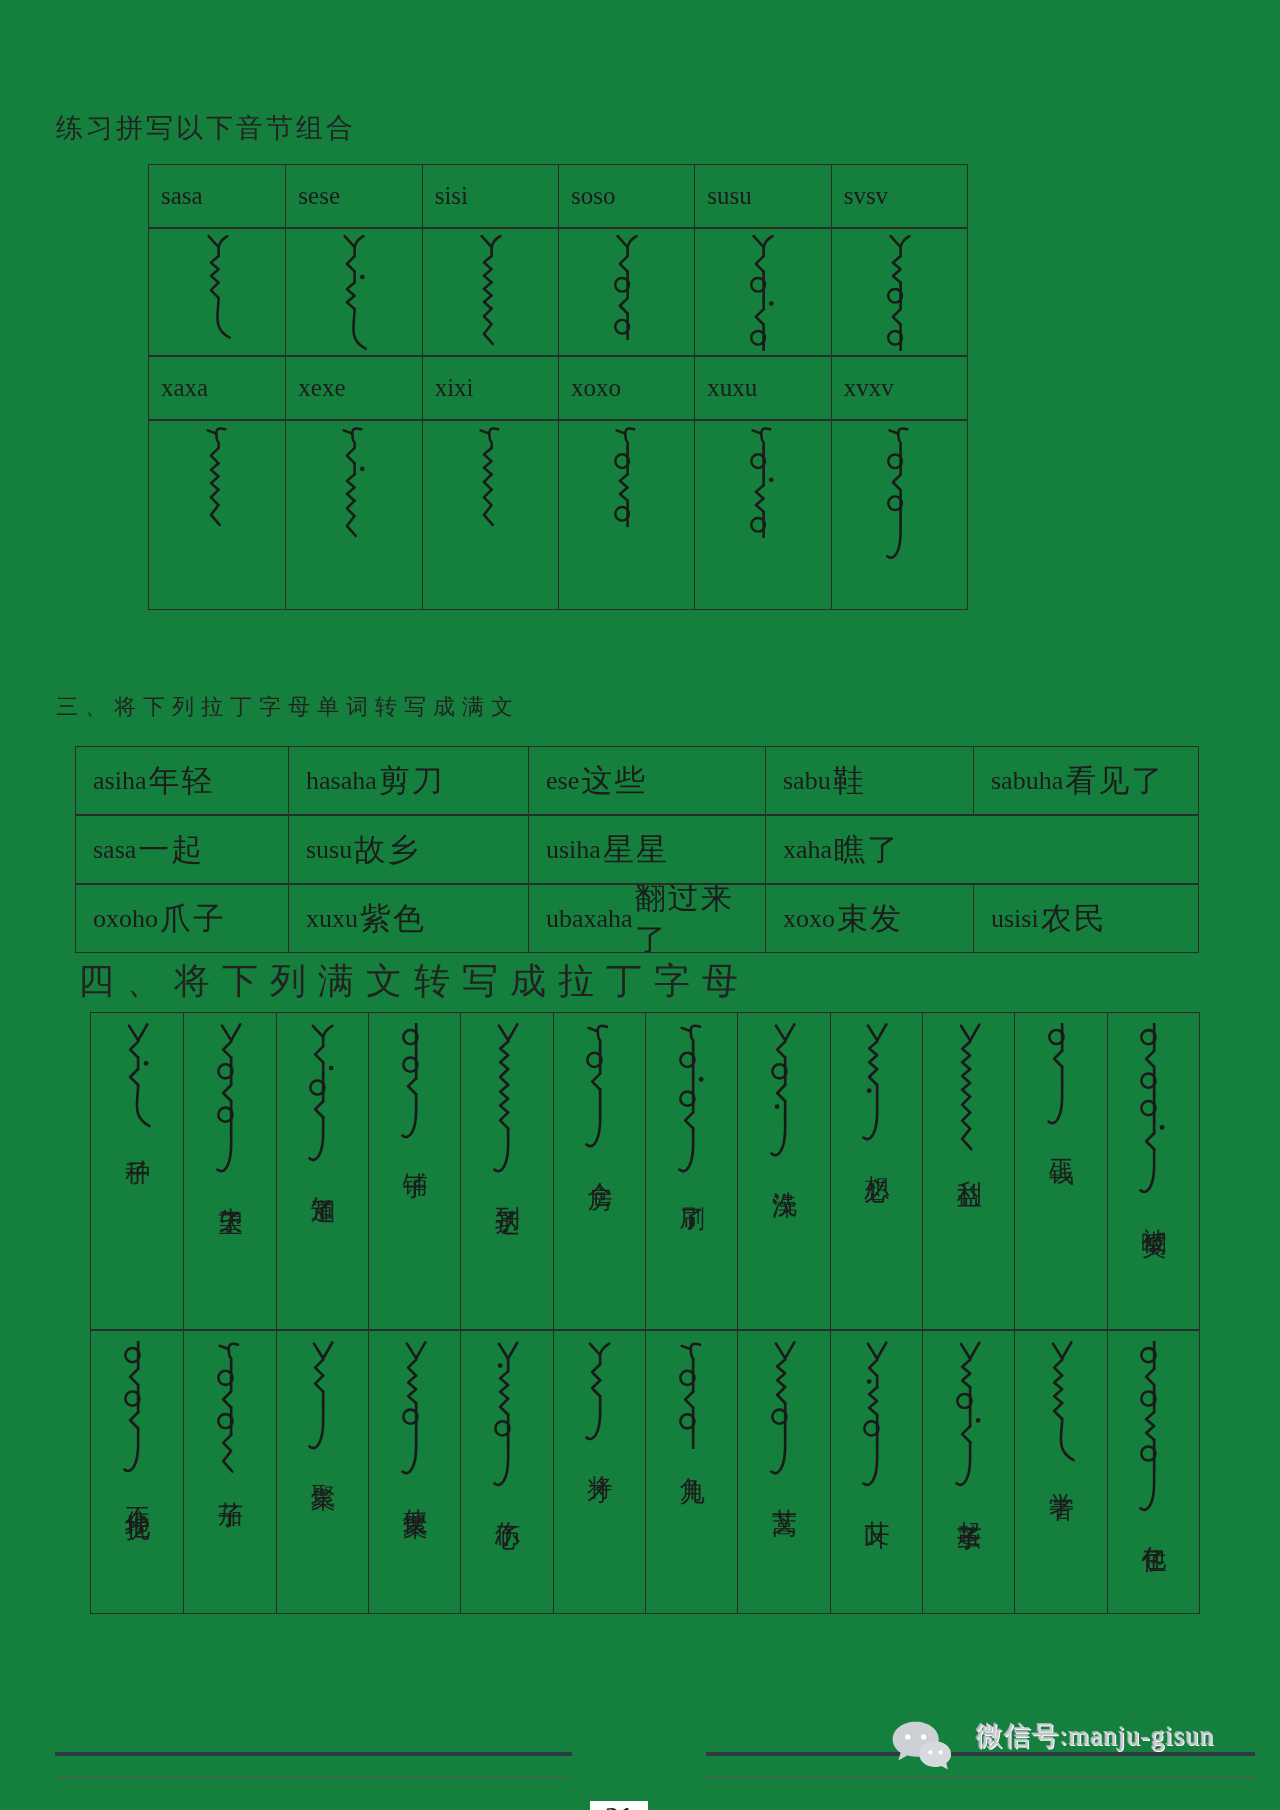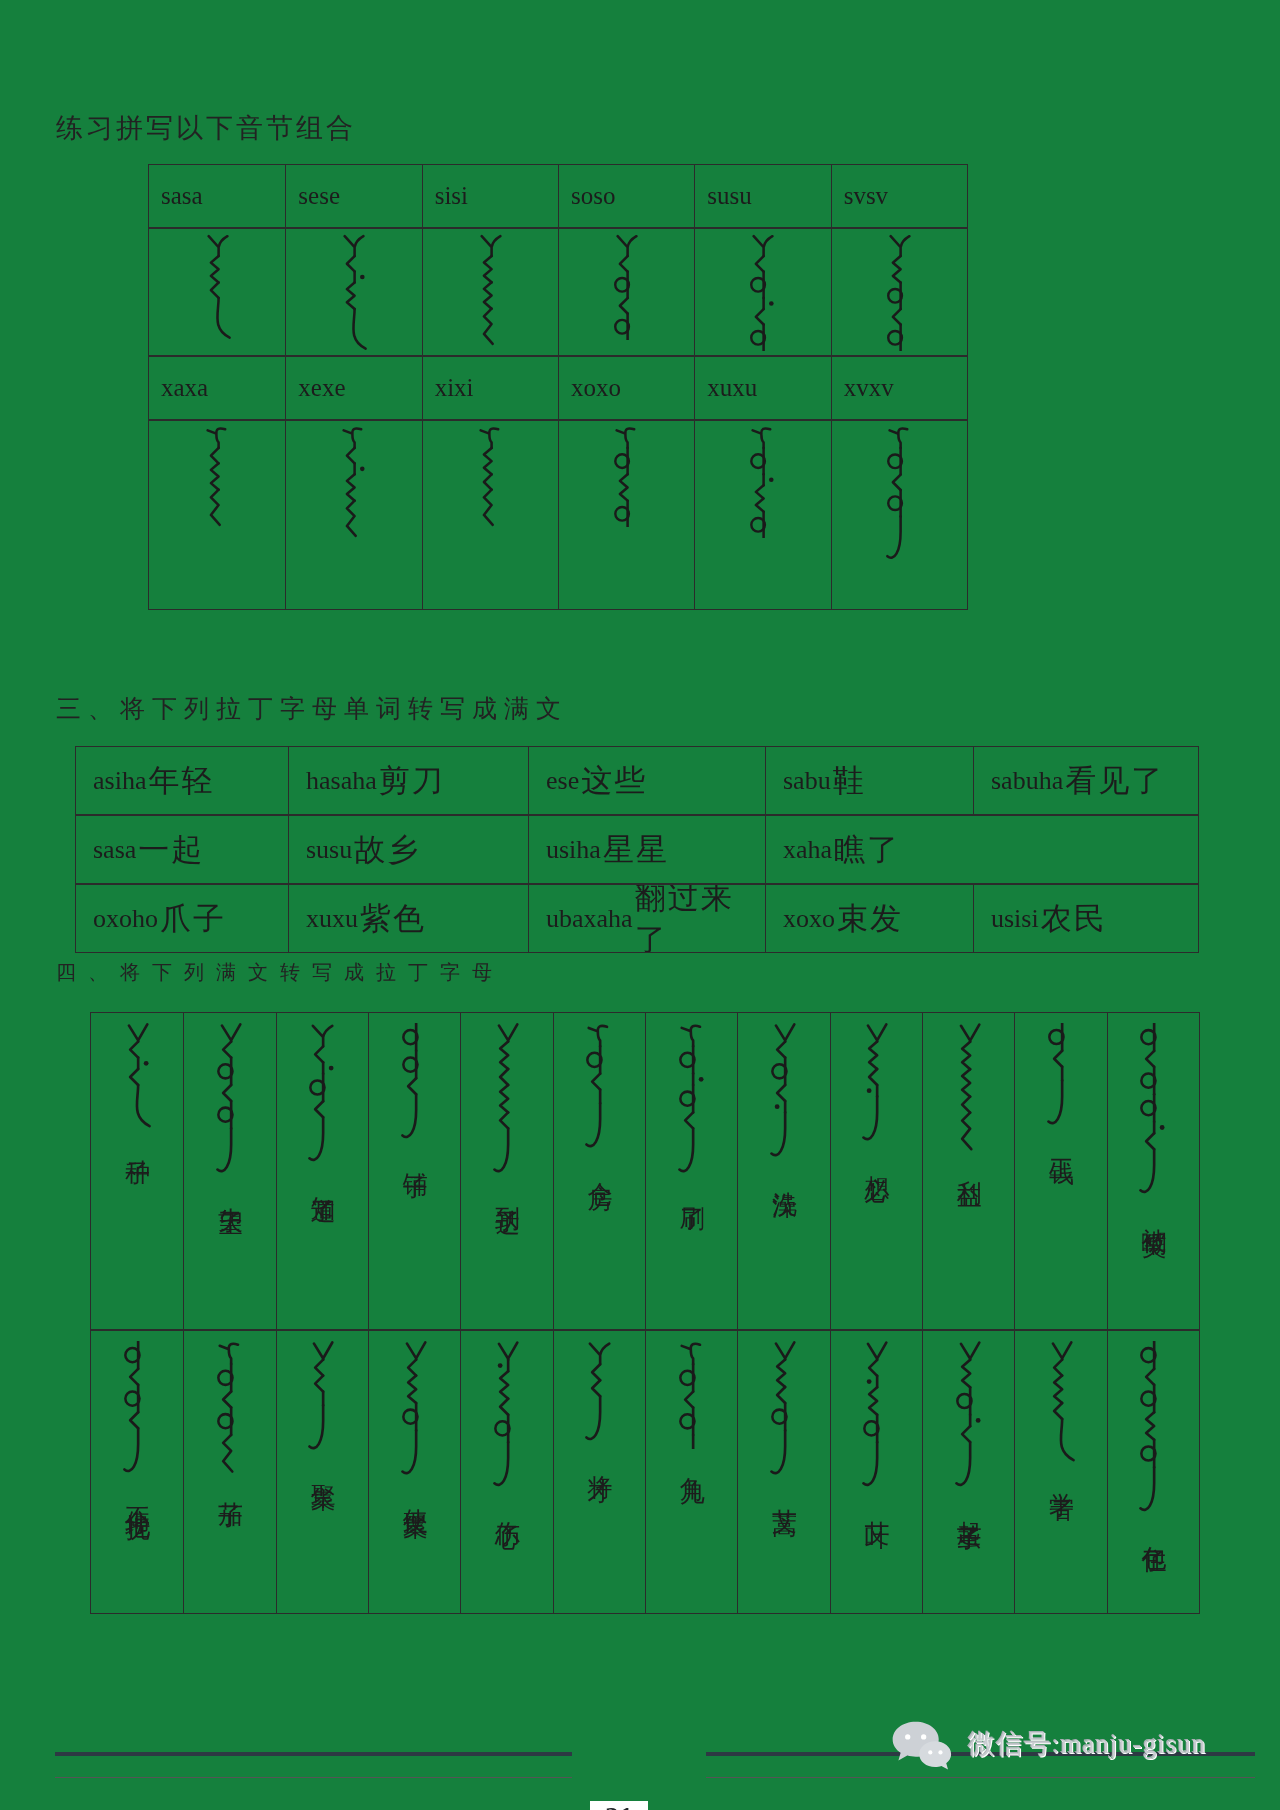--- a/index.html
+++ b/index.html
@@ -1,22 +1,22 @@
 <!DOCTYPE html>
 <html><head>
 <meta charset="utf-8">
 <style>
   html,body{margin:0;padding:0;background:#e8e8e8;}
   .page{position:relative;width:1280px;height:1810px;background:#15803d;margin:0 auto;
         font-family:"Liberation Serif","DejaVu Serif",serif;color:#1c1c1c;overflow:hidden;padding-left:16px;}
 
   .heading{position:absolute;left:56px;white-space:nowrap;color:#222;line-height:1.2;}
   #h-practice{top:112px;font-size:27px;letter-spacing:3px;}
-  #h-sec3{top:694px;font-size:25px;letter-spacing:7px;}
-  #h-sec4{top:960px;font-size:20px;letter-spacing:12px;}
+  #h-sec3{top:694px;font-size:22px;letter-spacing:7px;}
+  #h-sec4{top:960px;font-size:36px;letter-spacing:12px;margin-left:22px;}
 
   
   .t1{position:absolute;left:148px;top:164px;width:818px;border:1.5px solid #2b2b2b;}
   .t1 .row{display:grid;grid-template-columns:repeat(6,1fr);}
   .t1 .row + .row{border-top:2.5px solid #2b2b2b;}
   .t1 .cell{border-left:1.2px solid #2b2b2b;display:flex;overflow:hidden;}
   .t1 .cell:first-child{border-left:none;}
   .t1 .hrow{height:62px;}
   .t1 .srow0{height:126px;}
   .t1 .srow1{height:188px;}
@@ -47,21 +47,21 @@
 
   
   .rule{position:absolute;background:#2d3943;}
   #ln-l1{left:55px;top:1752px;width:517px;height:3.5px;}
   #ln-r1{left:706px;top:1752px;width:549px;height:3.5px;}
   #ln-l2{left:55px;top:1777px;width:517px;height:1.4px;background:#555;}
   #ln-r2{left:706px;top:1777px;width:549px;height:1.4px;background:#555;}
   #pagenum{position:absolute;left:590px;top:1801px;width:58px;text-align:center;
            font-size:28px;font-weight:bold;color:#22262a;background:#fff;}
 
-  #wm{position:absolute;left:890px;top:1718px;display:flex;align-items:center;gap:16px;z-index:5;}
+  #wm{position:absolute;left:890px;top:1718px;display:flex;align-items:flex-start;gap:24px;z-index:5;}
   #wm .wm-text{font-size:27px;white-space:nowrap;color:#c9cdd1;letter-spacing:1px;
                text-shadow:1px 1px 0 #ffffff,-1px -1px 0 #a8aeb4;}
 </style>
 </head>
 <body>
 
 <div class="page">
 
   <div class="heading" id="h-practice">练习拼写以下音节组合</div>
 

